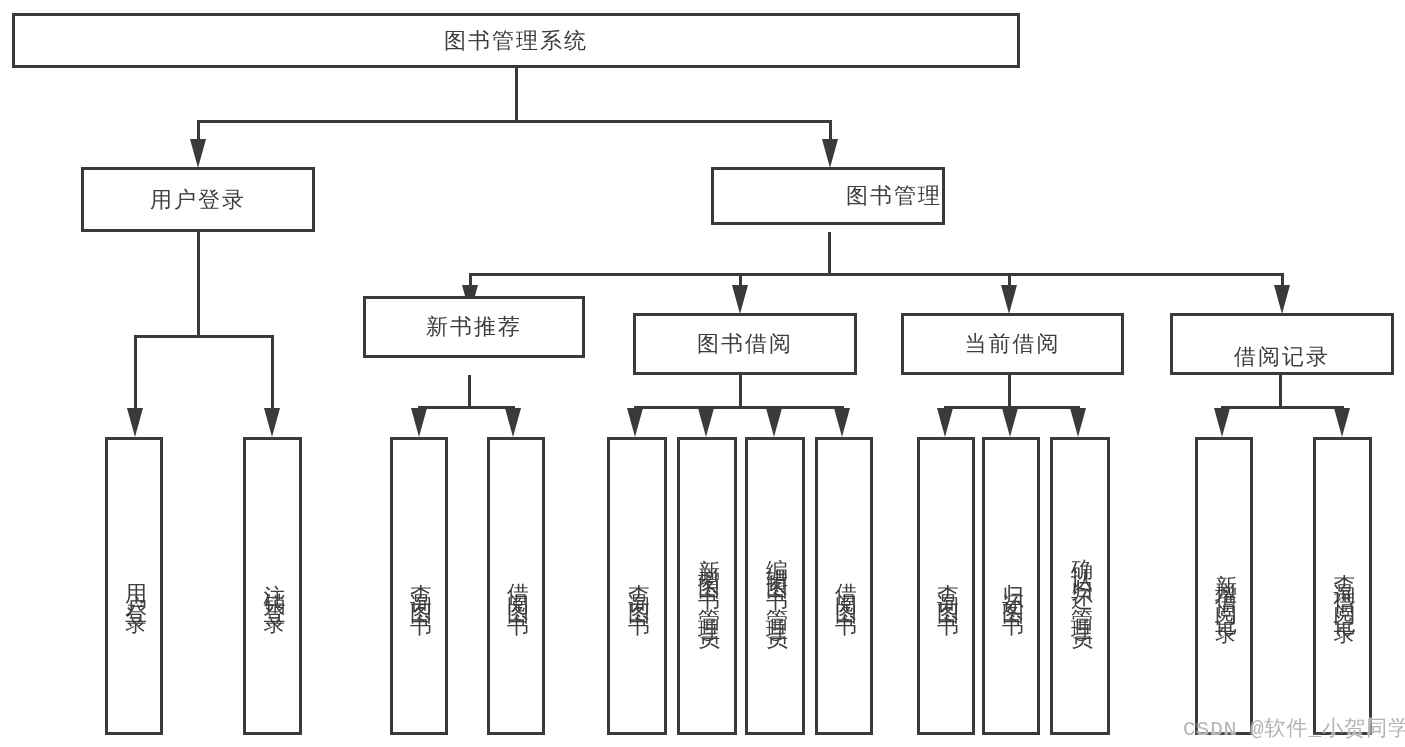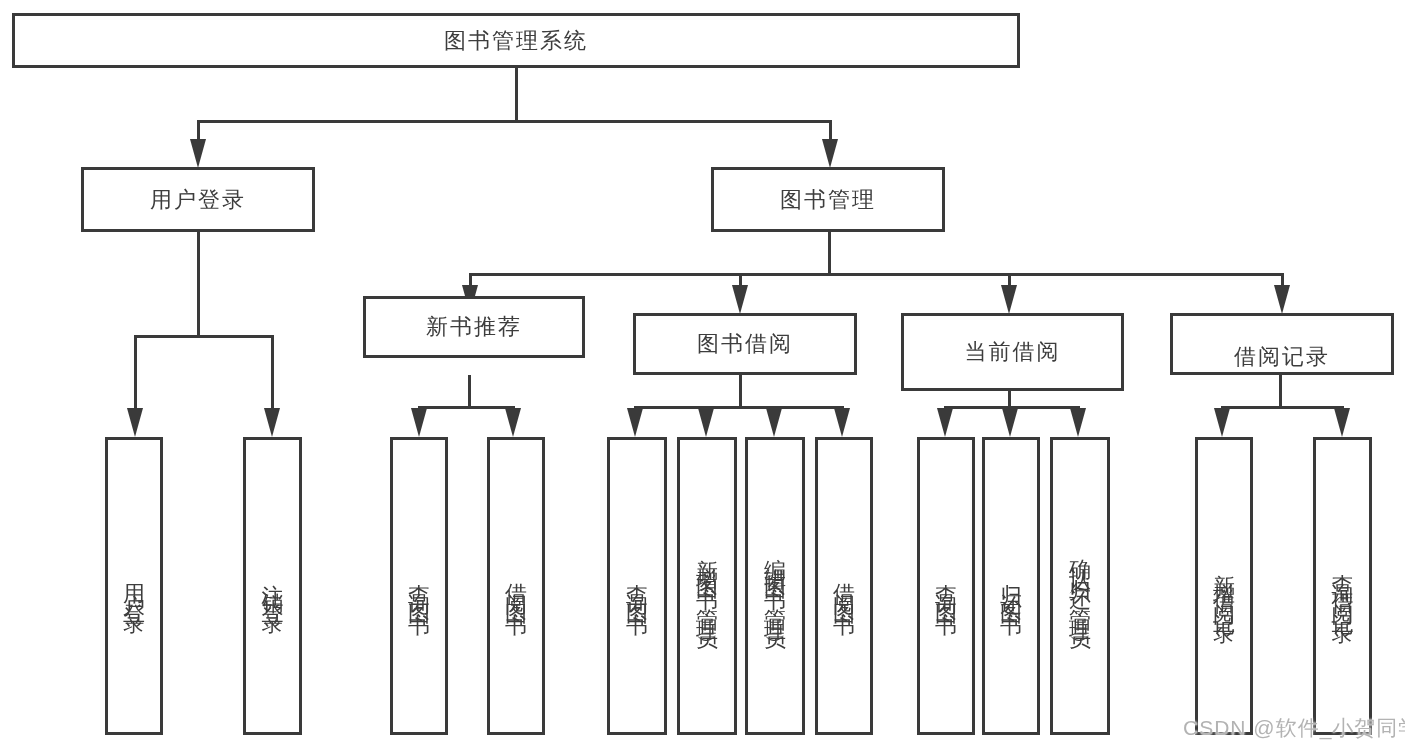--- a/index.html
+++ b/index.html
@@ -6,21 +6,21 @@
     --line:#3a3a3a;
     --text:#3d3d3d;
     --watermark:#b3b3b3;
     --bg:#ffffff;
   }
   html,body{margin:0;padding:0;background:var(--bg);}
   #canvas{
     position:relative;
     width:1405px;height:747px;
     background:var(--bg);
-    font-family:Liberation Sans, sans-serif;
+    font-family:Liberation Mono, monospace;
     color:var(--text);
     overflow:hidden;
   }
   .box{
     position:absolute;
     box-sizing:border-box;
     border:3px solid var(--line);
     background:var(--bg);
     display:flex;
     align-items:center;
@@ -64,21 +64,21 @@
   <div class="ln" style="left:515px;top:68px;width:3px;height:54px;"></div>
   <div class="ln" style="left:197px;top:120px;width:635px;height:3px;"></div>
   <div class="ln" style="left:197px;top:120px;width:3px;height:22px;"></div>
   <div class="arr" style="left:190px;top:139px;"></div>
   <div class="ln" style="left:829px;top:120px;width:3px;height:22px;"></div>
   <div class="arr" style="left:822px;top:139px;"></div>
 
   <div class="box h" style="left:81px;top:167px;width:234px;height:65px;">
     <span>用户登录</span>
   </div>
-  <div class="box h" style="left:711px;top:167px;width:234px;height:65px;">
+  <div class="box h" style="left:711px;top:167px;width:234px;height:58px;justify-content:flex-end;">
     <span>图书管理</span>
   </div>
 
   <div class="ln" style="left:197px;top:232px;width:3px;height:105px;"></div>
   <div class="ln" style="left:134px;top:335px;width:140px;height:3px;"></div>
   <div class="ln" style="left:134px;top:335px;width:3px;height:76px;"></div>
   <div class="arr" style="left:127px;top:408px;"></div>
   <div class="ln" style="left:271px;top:335px;width:3px;height:76px;"></div>
   <div class="arr" style="left:264px;top:408px;"></div>
 
@@ -92,21 +92,21 @@
   <div class="arr" style="left:1001px;top:285px;"></div>
   <div class="ln" style="left:1281px;top:273px;width:3px;height:14px;"></div>
   <div class="arr" style="left:1274px;top:285px;"></div>
 
   <div class="box h" style="left:363px;top:296px;width:222px;height:62px;">
     <span>新书推荐</span>
   </div>
   <div class="box h" style="left:633px;top:313px;width:224px;height:62px;">
     <span>图书借阅</span>
   </div>
-  <div class="box h" style="left:901px;top:313px;width:223px;height:78px;">
+  <div class="box h" style="left:901px;top:313px;width:223px;height:62px;">
     <span>当前借阅</span>
   </div>
   <div class="box h" style="left:1170px;top:313px;width:224px;height:62px;align-items:flex-end;">
     <span>借阅记录</span>
   </div>
 
   <div class="ln" style="left:468px;top:375px;width:3px;height:33px;"></div>
   <div class="ln" style="left:418px;top:406px;width:97px;height:3px;"></div>
   <div class="arr" style="left:411px;top:408px;"></div>
   <div class="arr" style="left:505px;top:408px;"></div>

